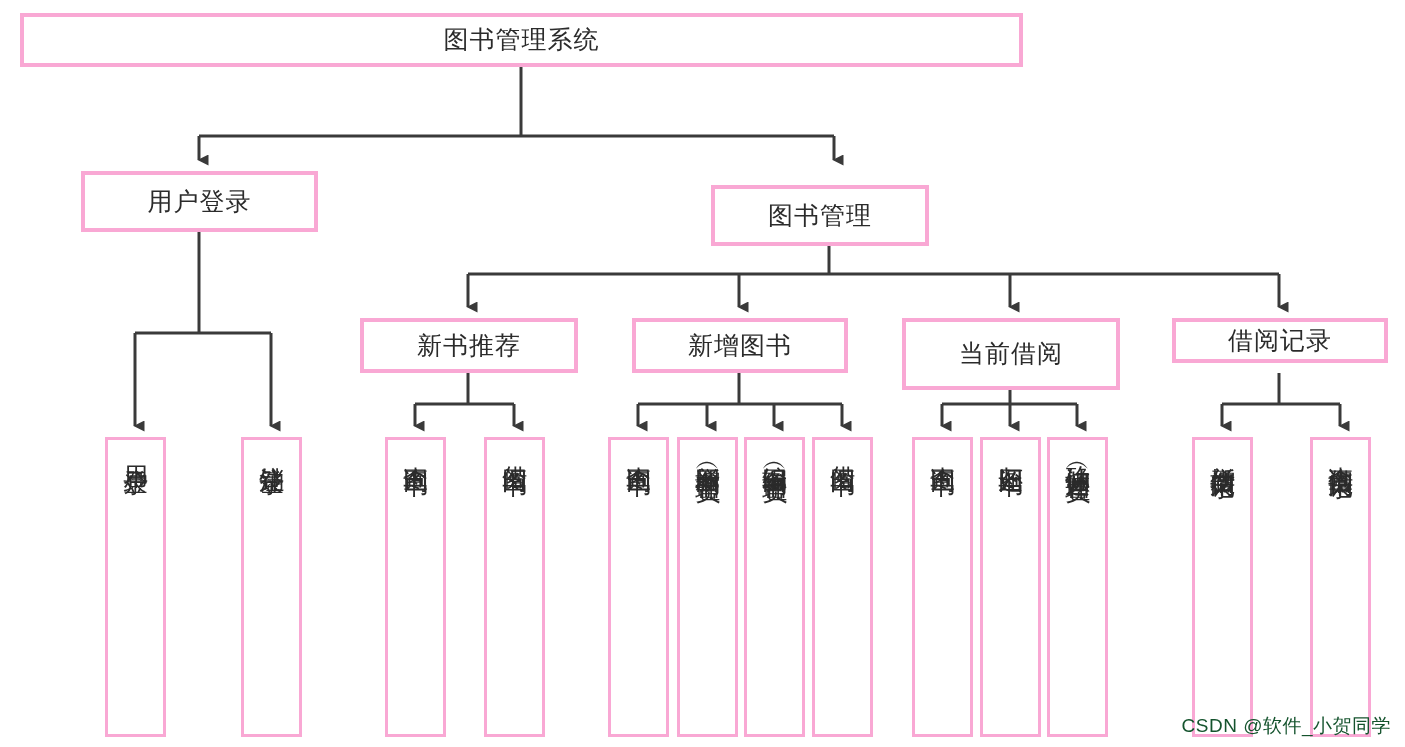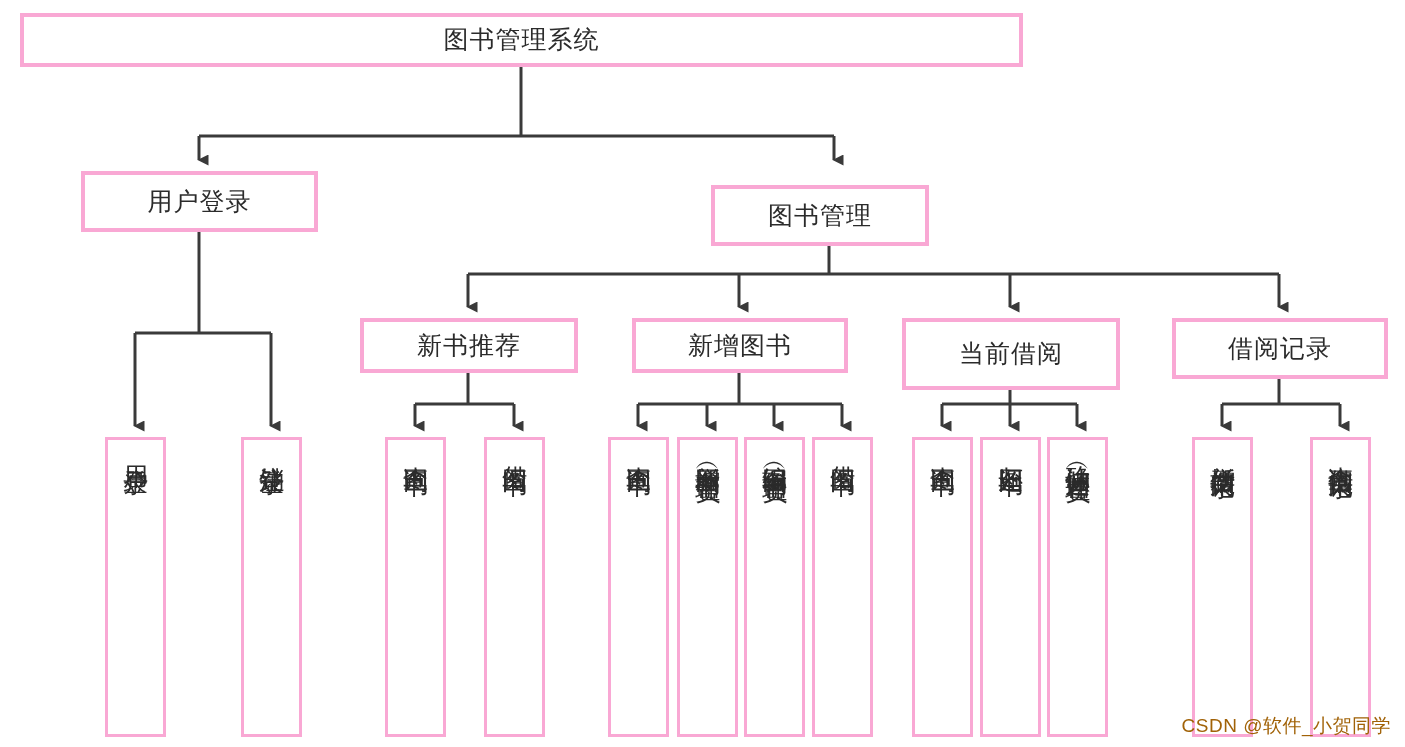--- a/index.html
+++ b/index.html
@@ -54,21 +54,21 @@
     line-height: 1.18;
     letter-spacing: 2px;
     color: #2b2b2b;
     white-space: nowrap;
   }
   .watermark {
     position: absolute;
     right: 14px;
     bottom: 8px;
     font-size: 19px;
-    color: #a16207;
+    color: #14532d;
     letter-spacing: 0.5px;
     white-space: nowrap;
     user-select: none;
   }
 </style>
 </head>
 <body>
 
 <div id="canvas">
 
@@ -140,21 +140,21 @@
   </div>
 
   <div class="node h" style="left:632px; top:318px; width:216px; height:55px;">
     <span>新增图书</span>
   </div>
 
   <div class="node h" style="left:902px; top:318px; width:218px; height:72px;">
     <span>当前借阅</span>
   </div>
 
-  <div class="node h" style="left:1172px; top:318px; width:216px; height:61px;">
+  <div class="node h" style="left:1172px; top:318px; width:216px; height:45px;">
     <span>借阅记录</span>
   </div>
 
   <div class="node leaf" style="left:105px; top:437px; width:61px; height:300px;">
     <span class="vtext">用户登录</span>
   </div>
 
   <div class="node leaf" style="left:241px; top:437px; width:61px; height:300px;">
     <span class="vtext">注销登录</span>
   </div>

